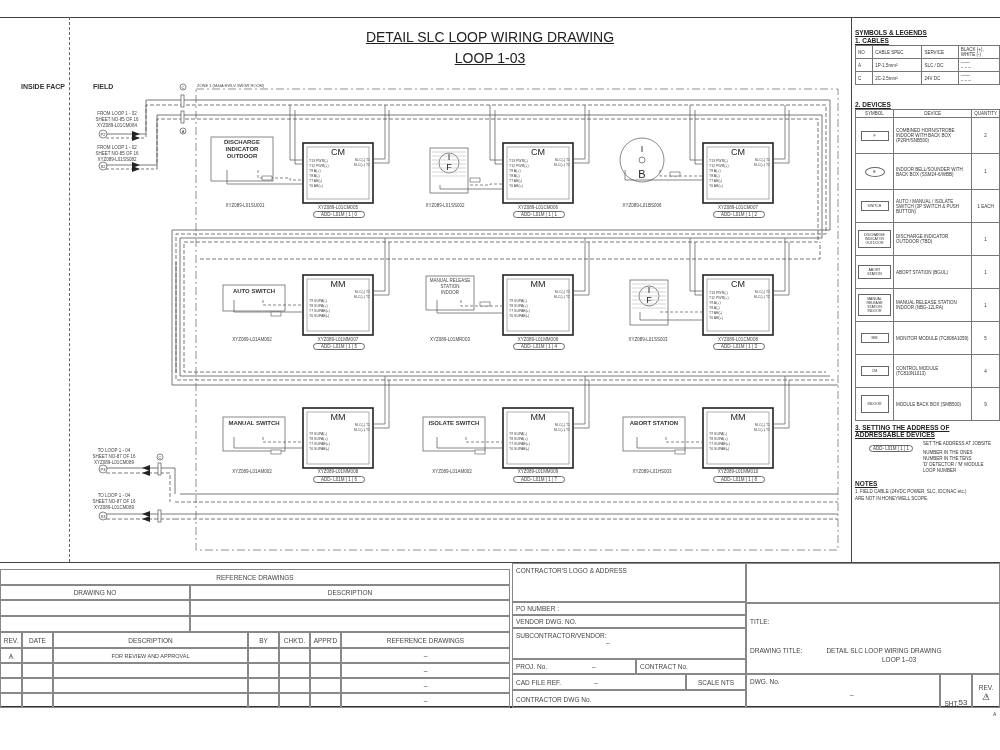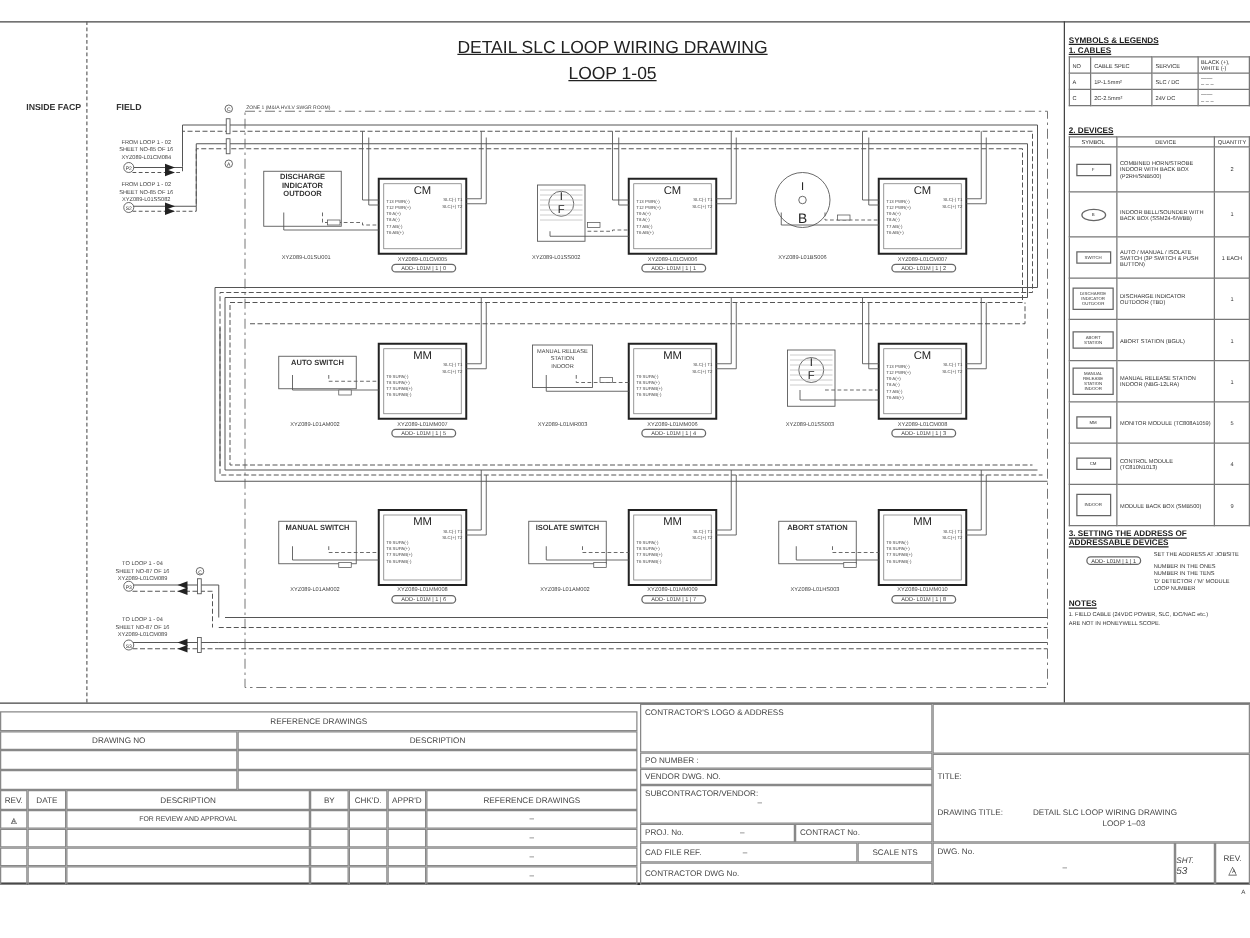--- a/index.html
+++ b/index.html
@@ -29,21 +29,21 @@
 </style>
 </head>
 <body>
 
 <div class="abs frame-top"></div>
 <div class="abs frame-right-col"></div>
 <div class="abs facp-divider"></div>
 
 <div class="abs title">
   <span>DETAIL SLC LOOP WIRING DRAWING</span>
-  <span>LOOP 1-05</span>
+  <span>LOOP 1-03</span>
 </div>
 
 <div class="abs lbl-big" style="left:21px;top:83px;">INSIDE FACP</div>
 <div class="abs lbl-big" style="left:93px;top:83px;">FIELD</div>
 <div class="abs lbl-sm" style="left:197px;top:83px;font-size:4px;">ZONE 1 (M&amp;IA HV/LV SWGR ROOM)</div>
 
 <div class="abs lbl-sm" style="left:82px;top:111px;width:70px;text-align:center;white-space:pre-line;">FROM LOOP 1 - 02
 SHEET NO-85 OF 16
 XYZ089-L01CM084</div>
 <div class="abs lbl-sm" style="left:82px;top:145px;width:70px;text-align:center;white-space:pre-line;">FROM LOOP 1 - 02
@@ -524,21 +524,21 @@
   <div class="cell" style="left:746px;top:0;width:254px;height:40px;"></div>
   <div class="cell l t" style="left:746px;top:40px;width:254px;height:71px;flex-direction:column;align-items:flex-start;padding-top:14px;">
     <span>TITLE:</span>
     <span style="margin-top:22px;"><span>DRAWING TITLE:</span><span style="margin-left:24px;">DETAIL SLC LOOP WIRING DRAWING</span></span>
     <span style="margin-left:132px;margin-top:2px;">LOOP 1–03</span>
   </div>
   <div class="cell l t" style="left:746px;top:111px;width:194px;height:34px;flex-direction:column;align-items:flex-start;">
     <span>DWG. No.</span>
     <span style="margin-left:100px;margin-top:6px;">–</span>
   </div>
-  <div class="cell t" style="left:940px;top:111px;width:32px;height:34px;flex-direction:column;align-items:flex-start;font-style:italic;">
+  <div class="cell t" style="left:940px;top:111px;width:32px;height:34px;flex-direction:row;align-items:flex-end;">
     <span>SHT.</span>
     <span style="font-size:8px;">53</span>
   </div>
   <div class="cell t" style="left:972px;top:111px;width:28px;height:34px;flex-direction:column;align-items:center;">
     <span>REV.</span>
     <span style="font-size:9px;position:relative;">△<span style="position:absolute;left:3px;top:3px;font-size:4.5px;">A</span></span>
   </div>
 </div>
 <div class="abs" style="left:993px;top:711px;font-size:5px;color:#444;">A</div>
 

